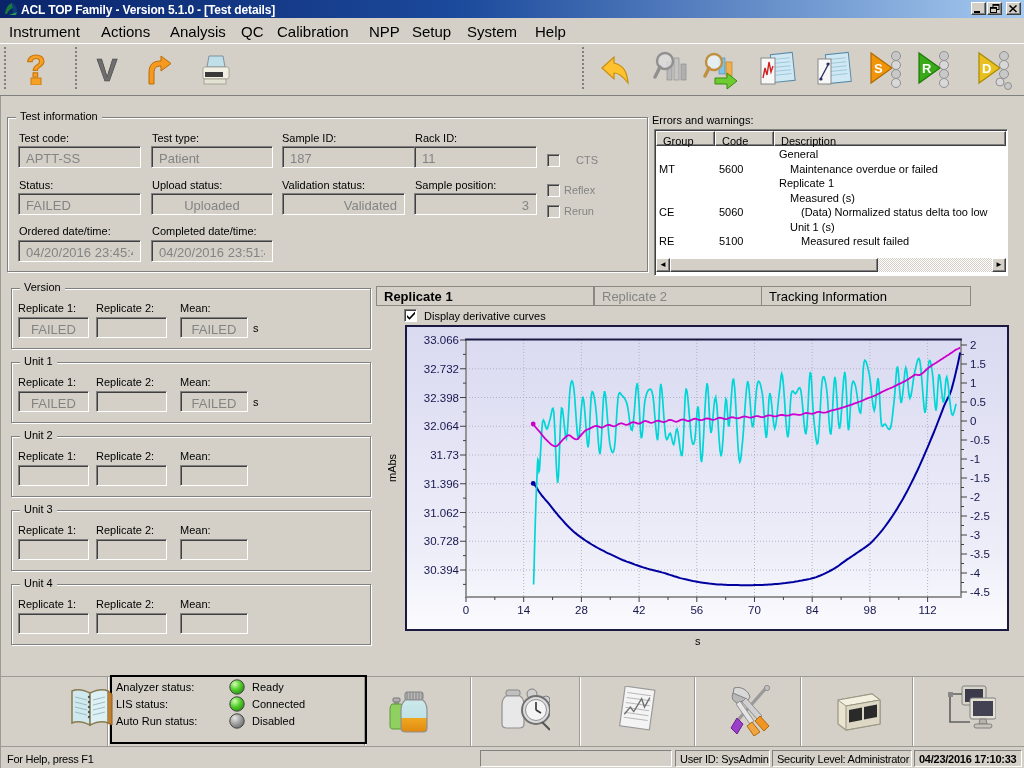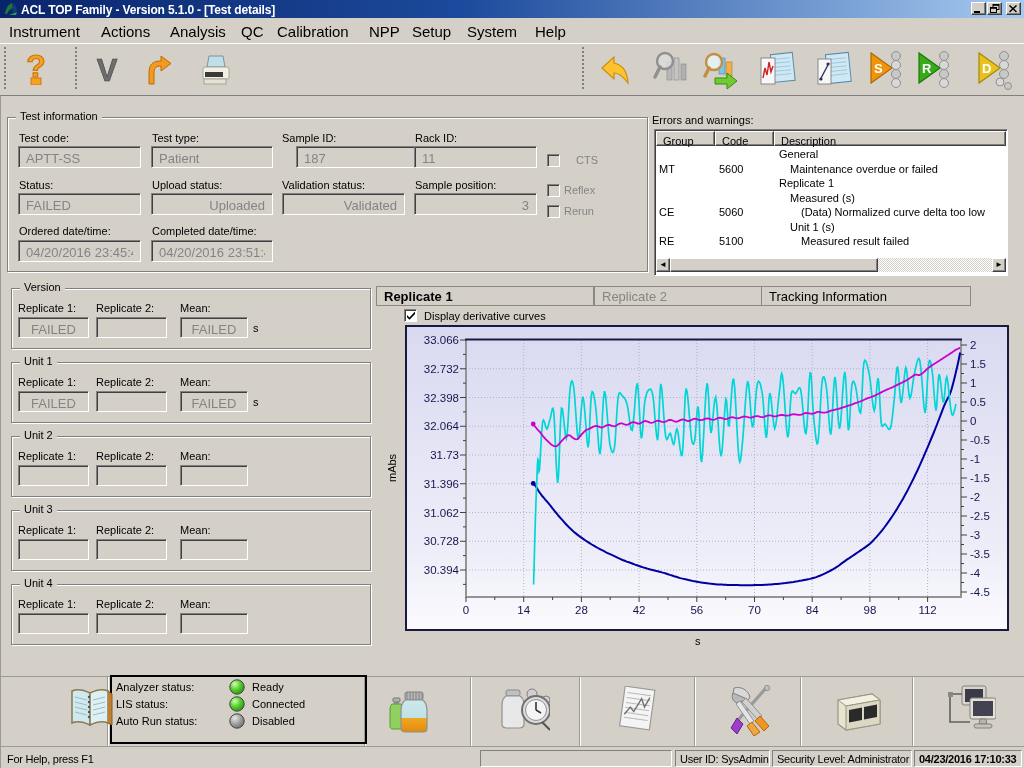--- a/index.html
+++ b/index.html
@@ -163,34 +163,34 @@
 <div class="gt" style="left:16px;top:110px">Test information</div>
 <div class="lb" style="left:19px;top:132px">Test code:</div>
 <div class="fld" style="left:18px;top:146px;width:123px;height:22px">
     <span class="ftx" style="text-align:left">APTT-SS</span>
   </div>
 <div class="lb" style="left:152px;top:132px">Test type:</div>
 <div class="fld" style="left:151px;top:146px;width:122px;height:22px">
     <span class="ftx" style="text-align:left">Patient</span>
   </div>
 <div class="lb" style="left:282px;top:132px">Sample ID:</div>
-<div class="fld" style="left:296px;top:146px;width:136px;height:22px">
+<div class="fld" style="left:282px;top:146px;width:136px;height:22px">
     <span class="ftx" style="text-align:left">187</span>
   </div>
 <div class="lb" style="left:415px;top:132px">Rack ID:</div>
 <div class="fld" style="left:414px;top:146px;width:123px;height:22px">
     <span class="ftx" style="text-align:left">11</span>
   </div>
 <div class="lb" style="left:19px;top:179px">Status:</div>
 <div class="fld" style="left:18px;top:193px;width:123px;height:22px">
     <span class="ftx" style="text-align:left">FAILED</span>
   </div>
 <div class="lb" style="left:152px;top:179px">Upload status:</div>
 <div class="fld" style="left:151px;top:193px;width:122px;height:22px">
-    <span class="ftx" style="text-align:right">Uploaded</span>
+    <span class="ftx" style="text-align:center">Uploaded</span>
   </div>
 <div class="lb" style="left:282px;top:179px">Validation status:</div>
 <div class="fld" style="left:282px;top:193px;width:123px;height:22px">
     <span class="ftx" style="text-align:right">Validated</span>
   </div>
 <div class="lb" style="left:415px;top:179px">Sample position:</div>
 <div class="fld" style="left:414px;top:193px;width:123px;height:22px">
     <span class="ftx" style="text-align:right">3</span>
   </div>
 <div class="lb" style="left:19px;top:225px">Ordered date/time:</div>
@@ -213,21 +213,21 @@
 <div class="hdrcell" style="left:715px;top:131px;width:59px">Code</div>
 <div class="hdrcell" style="left:774px;top:131px;width:232px">Description</div>
 <div class="erow" style="left:779px;top:148px">General</div>
 <div class="erow" style="left:659px;top:162.5px">MT</div>
 <div class="erow" style="left:719px;top:162.5px">5600</div>
 <div class="erow" style="left:790px;top:162.5px">Maintenance overdue or failed</div>
 <div class="erow" style="left:779px;top:177.0px">Replicate 1</div>
 <div class="erow" style="left:790px;top:191.5px">Measured (s)</div>
 <div class="erow" style="left:659px;top:206.0px">CE</div>
 <div class="erow" style="left:719px;top:206.0px">5060</div>
-<div class="erow" style="left:801px;top:206.0px">(Data) Normalized curve delta too low</div>
+<div class="erow" style="left:801px;top:206.0px">(Data) Normalized status delta too low</div>
 <div class="erow" style="left:790px;top:220.5px">Unit 1 (s)</div>
 <div class="erow" style="left:659px;top:235.0px">RE</div>
 <div class="erow" style="left:719px;top:235.0px">5100</div>
 <div class="erow" style="left:801px;top:235.0px">Measured result failed</div>
 <div class="abs" style="left:656px;top:258px;width:350px;height:14px;
 background-image:repeating-conic-gradient(#fff 0% 25%,#d4d0c8 0% 50%);background-size:2px 2px"></div>
 <div class="abs" style="left:656px;top:258px;width:14px;height:14px;background:#d4d0c8;border:1px solid;border-color:#fff #404040 #404040 #fff;box-shadow:inset -1px -1px 0 #808080;font-size:8px;text-align:center;line-height:12px">◄</div>
 <div class="abs" style="left:992px;top:258px;width:14px;height:14px;background:#d4d0c8;border:1px solid;border-color:#fff #404040 #404040 #fff;box-shadow:inset -1px -1px 0 #808080;font-size:8px;text-align:center;line-height:12px">►</div>
 <div class="abs" style="left:670px;top:258px;width:208px;height:14px;background:#d4d0c8;border:1px solid;border-color:#fff #404040 #404040 #fff;box-shadow:inset -1px -1px 0 #808080;font-size:8px;text-align:center;line-height:12px"></div>
 <div class="grp" style="left:11px;top:288px;width:360px;height:61px"></div>

